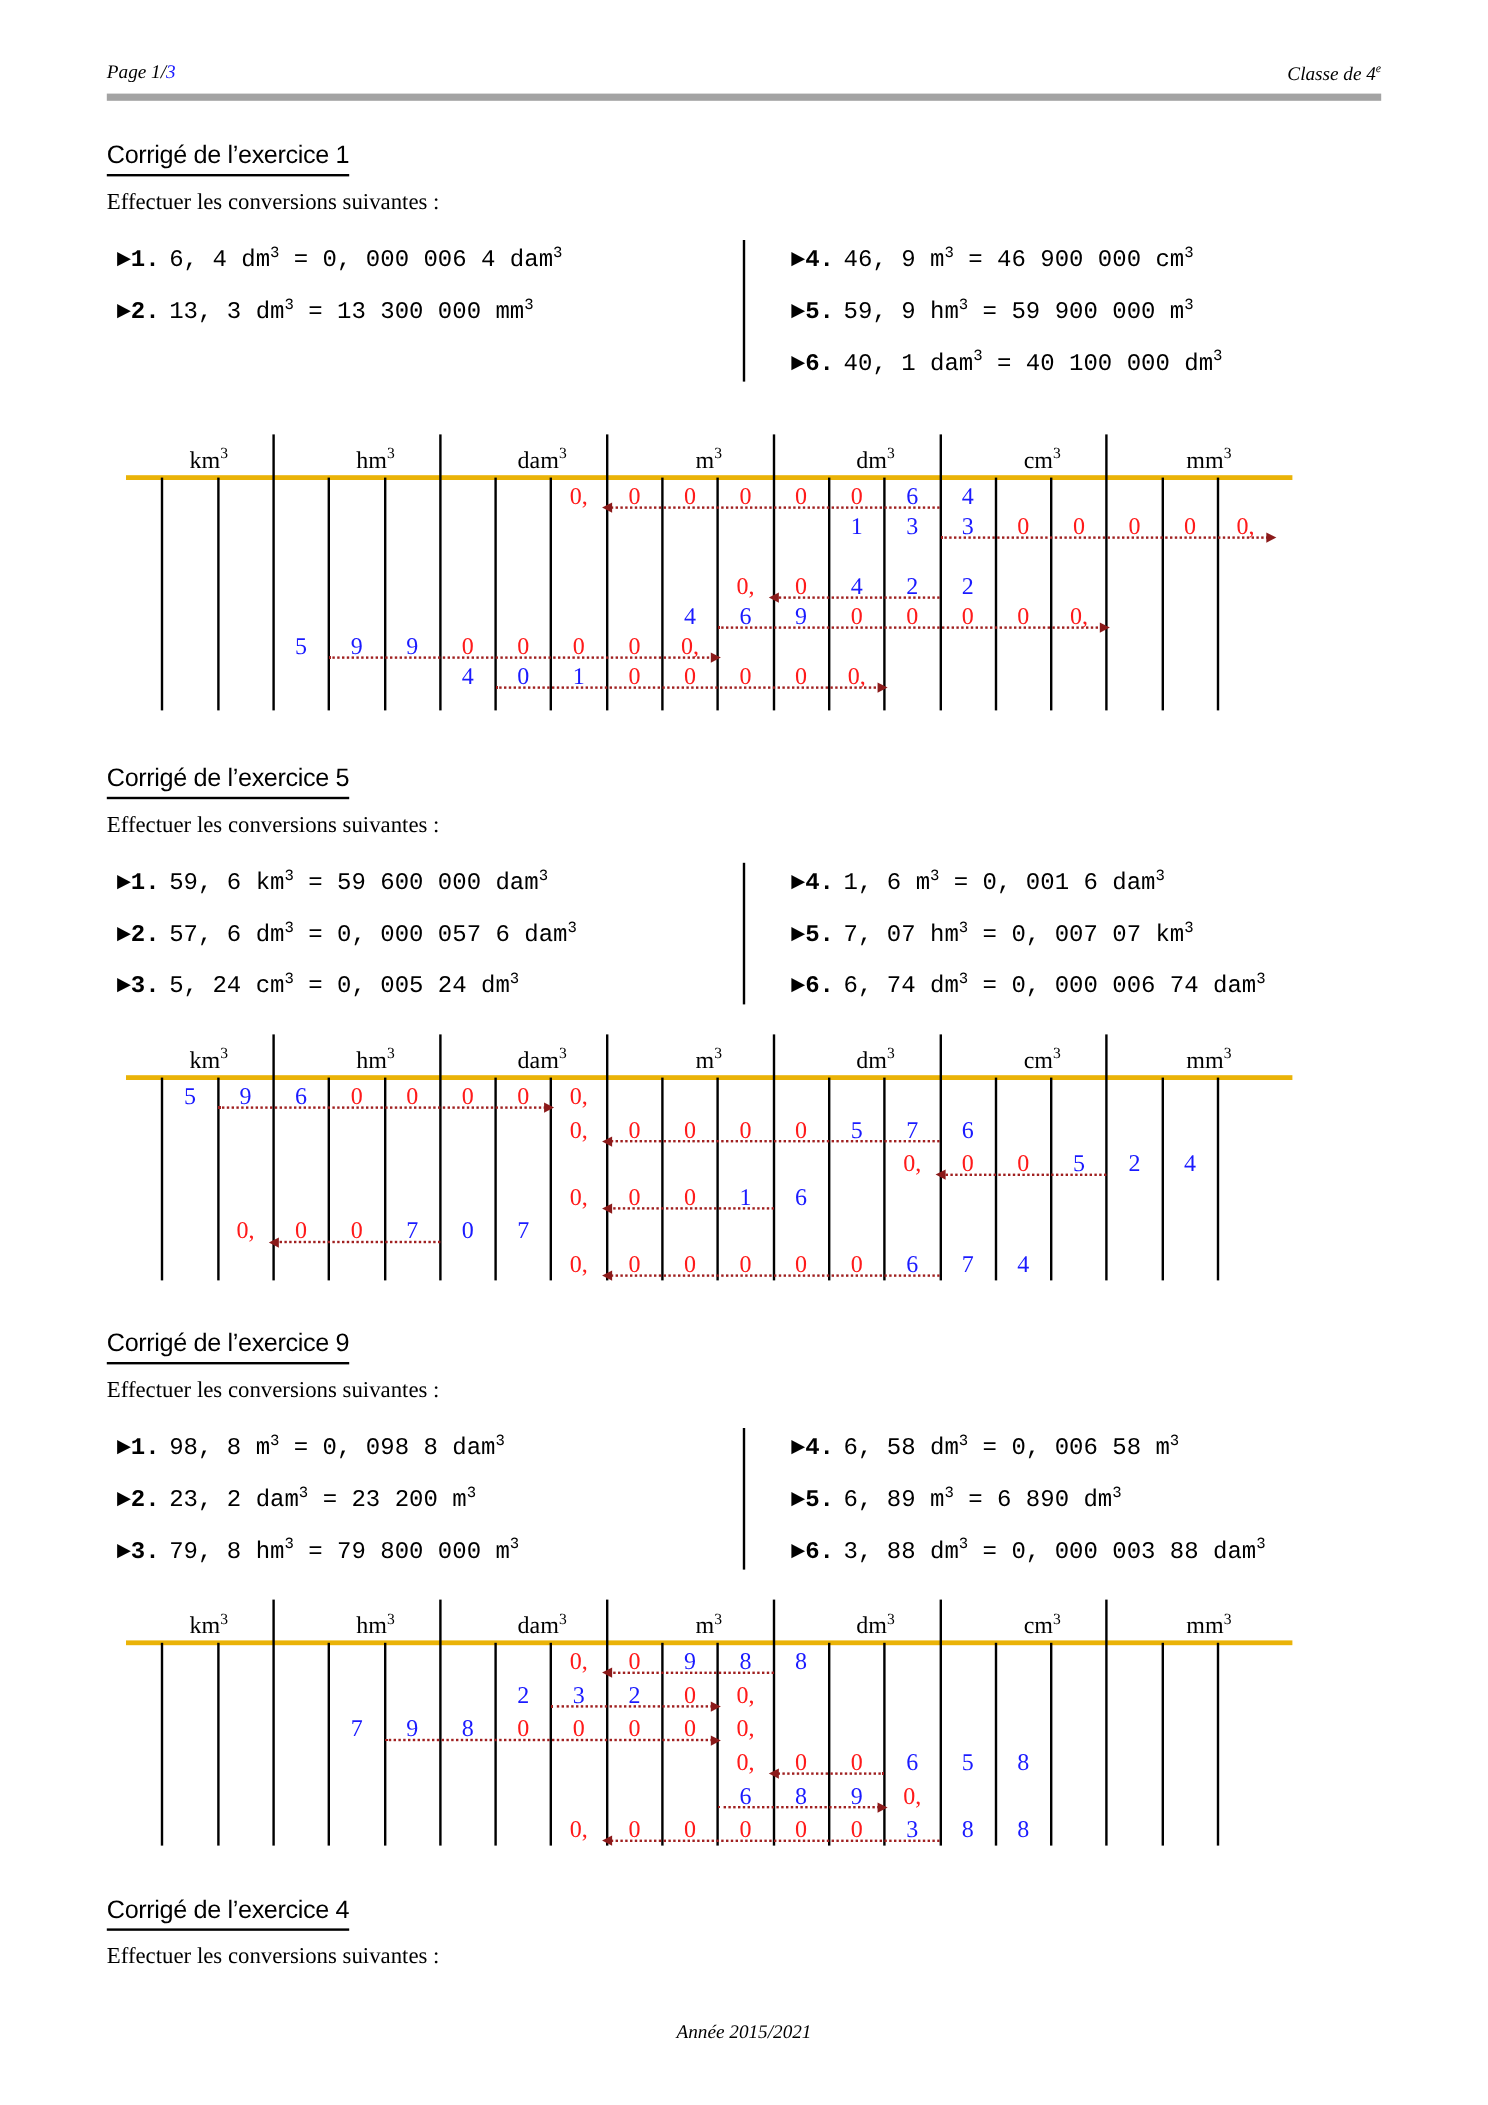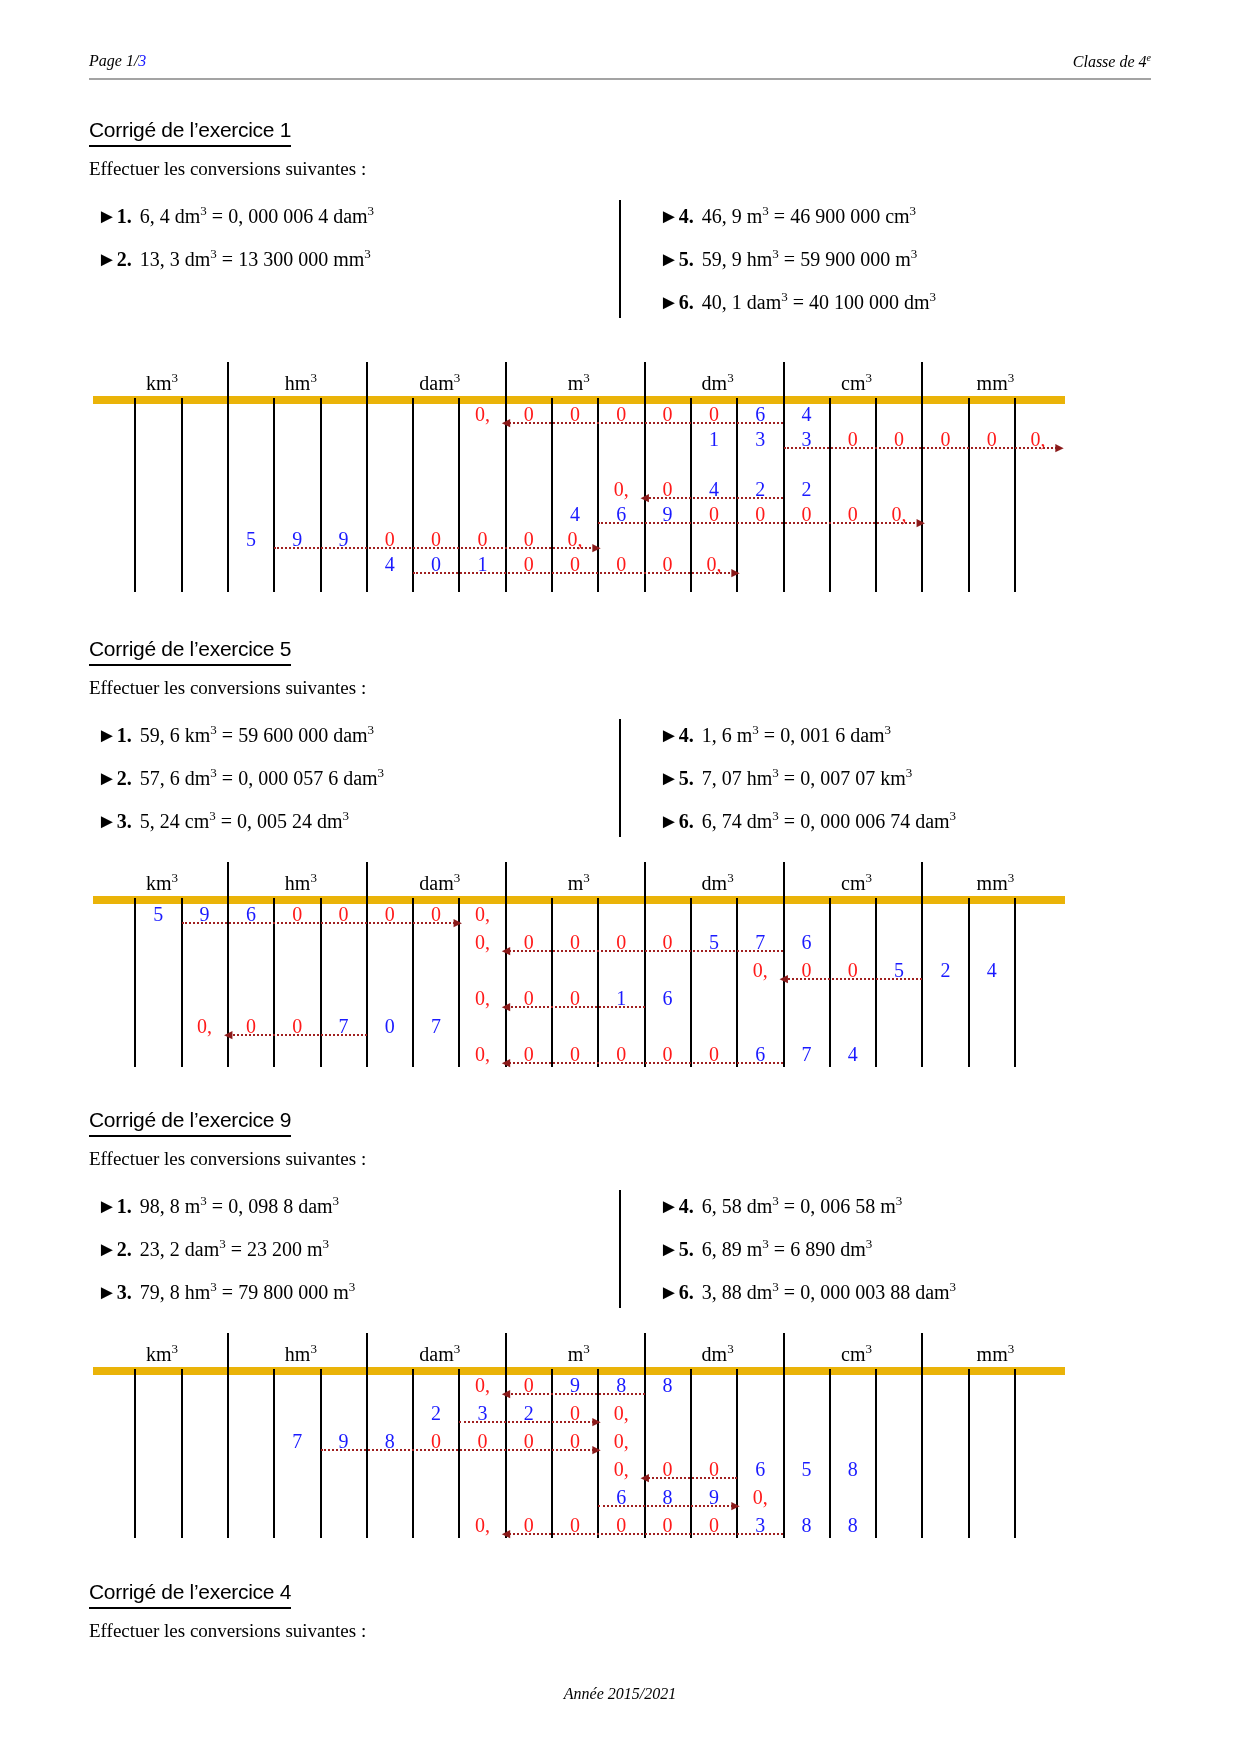--- a/index.html
+++ b/index.html
@@ -1,37 +1,37 @@
 <!DOCTYPE html>
 <html><head>
 <meta charset="utf-8">
 <style>
   html, body { margin: 0; padding: 0; background: #ffffff; }
   body { width: 1240px; height: 1754px; position: relative; font-family: "DejaVu Serif", "Liberation Serif", serif; color: #000; overflow: hidden; }
   .page { position: absolute; left: 0; top: 0; width: 1240px; height: 1754px; }
 
-  .hdr { position: absolute; left: 89px; top: 52px; width: 1062px; height: 26px; border-bottom: 2px solid #a3a3a3; font-style: italic; font-size: 16px; font-family: "Liberation Serif", serif; text-align: center; }
+  .hdr { position: absolute; left: 89px; top: 52px; width: 1062px; height: 26px; border-bottom: 6px solid #a3a3a3; font-style: italic; font-size: 16px; font-family: "Liberation Serif", serif; text-align: center; }
   .hdr .left { position: absolute; left: 0; top: 0; }
   .hdr .right { position: absolute; right: 0; top: 0; }
   .blue { color: #1a1aff; }
 
   .ex-title { position: absolute; left: 89px; font-family: "Liberation Sans", sans-serif; font-size: 21px; font-weight: 500; letter-spacing: -0.3px; padding-bottom: 3px; border-bottom: 2px solid #000; }
   .ex-intro { position: absolute; left: 89px; font-family: "Liberation Serif", serif; font-size: 19px; }
 
   .items { position: absolute; left: 89px; width: 1062px; height: 120px; }
   .col { position: absolute; top: 0; }
   .col.left { left: 8px; }
   .col.right { left: 570px; }
   .vsep { position: absolute; left: 530px; top: -3px; width: 2px; height: 118px; background: #000; }
-  .item { height: 43px; font-family: Liberation Serif, serif; font-size: 20px; white-space: nowrap; }
+  .item { height: 43px; font-family: Liberation Mono, monospace; font-size: 20px; white-space: nowrap; }
   .item .num { font-weight: bold; margin-right: 8px; }
   .item sup { font-size: 13px; }
 
   .tbl { position: absolute; left: 89px; width: 972px; }
-  .tbl .unit-row { position: absolute; left: 4px; top: 0; height: 34px; width: 972px; border-bottom: 8px solid #eab308; }
+  .tbl .unit-row { position: absolute; left: 16px; top: 0; height: 34px; width: 972px; border-bottom: 4px solid #eab308; }
   .tbl .unit { position: absolute; top: 0; height: 34px; width: 138px; text-align: center; font-family: "Liberation Serif", serif; font-size: 20px; line-height: 32px; }
   .tbl .unit sup { font-size: 13px; }
   .tbl .vline { position: absolute; width: 2px; background: #000; }
   .tbl .digit { position: absolute; width: 46px; text-align: center; font-family: "Liberation Serif", serif; font-size: 20px; line-height: 24px; }
   .tbl .digit.b { color: #1a1aff; }
   .tbl .digit.r { color: #ff1a1a; }
   .tbl .dots { position: absolute; height: 0; border-bottom: 2px dotted #a02020; }
   .tbl .arrow { position: absolute; font-size: 11px; color: #8b1a1a; line-height: 10px; }
 
   .footer { position: absolute; left: 0; width: 1240px; top: 1685px; text-align: center; font-style: italic; font-family: "Liberation Serif", serif; font-size: 16px; }

